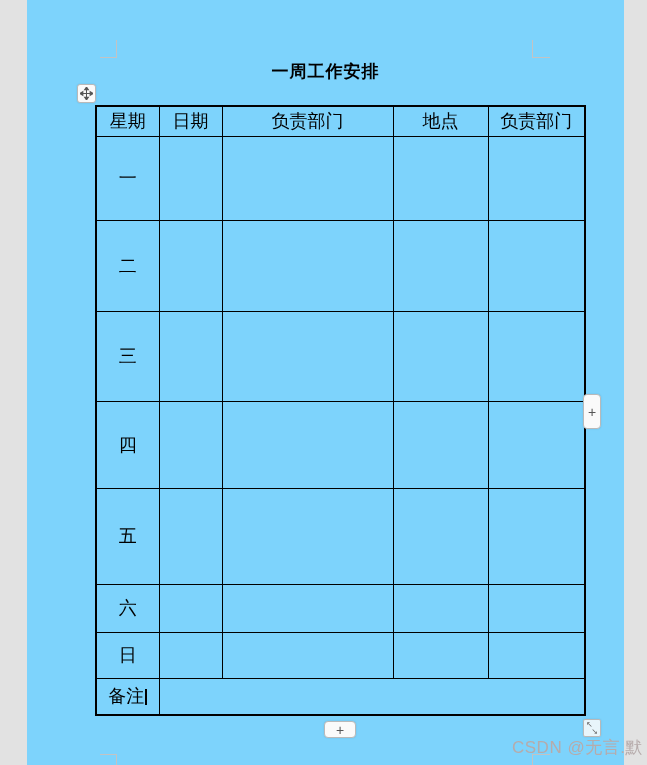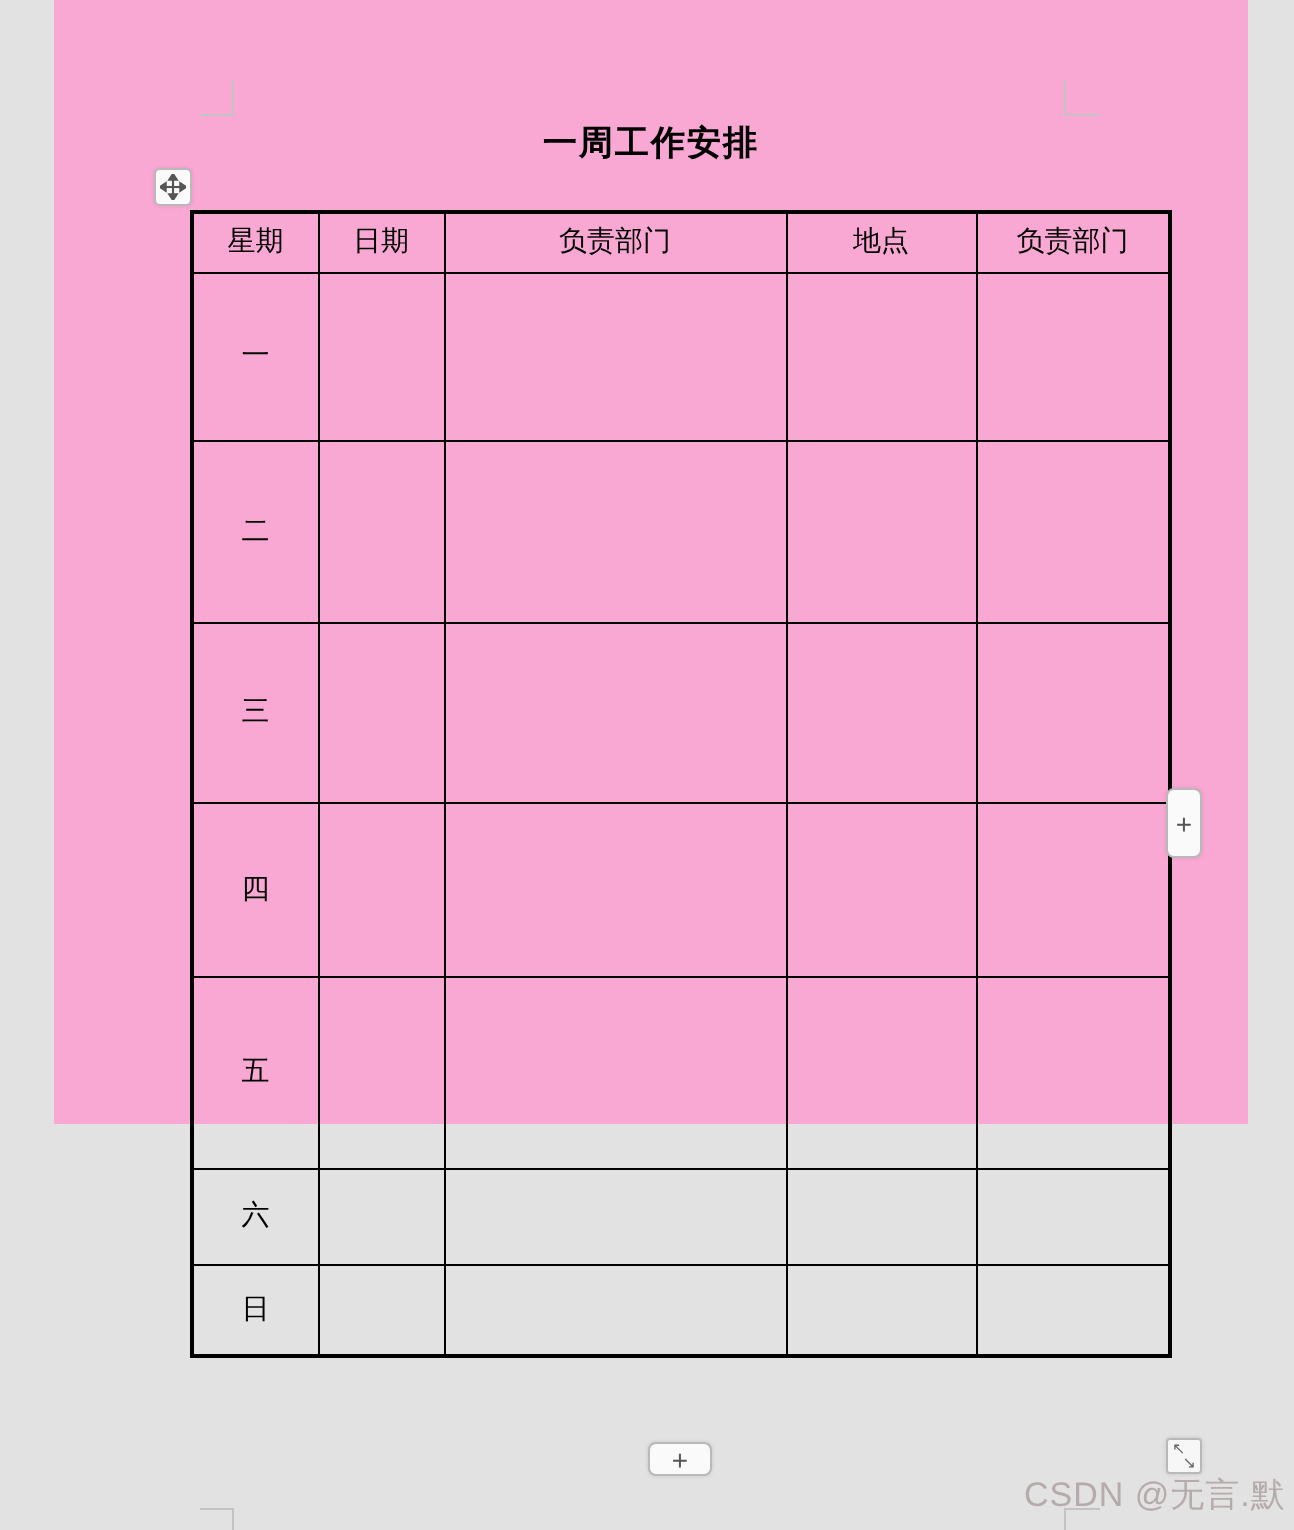--- a/index.html
+++ b/index.html
@@ -5,22 +5,22 @@
   * { margin:0; padding:0; box-sizing:border-box; }
   body {
     font-family: "Liberation Sans", "DejaVu Sans", sans-serif;
     width:647px; height:765px; overflow:hidden;
   }
   #canvas {
     position:relative; width:647px; height:765px;
     background:#e2e2e2; overflow:hidden;
   }
   #page {
-    position:absolute; left:27px; top:0; width:597px; height:562px;
-    background:#f9a8d4;
+    position:absolute; left:27px; top:0; width:597px; height:765px;
+    background:#7dd3fc;
   }
   
   .doc-title {
     position:absolute; left:0; top:60px; width:100%;
     text-align:center; font-size:17px; font-weight:bold; color:#000;
     letter-spacing:1px;
   }
   
   .crop { position:absolute; }
   .crop.tl { left:73px; top:40px;  width:17px; height:18px; border-right:1px solid #c3c3c3; border-bottom:1px solid #c3c3c3; }
@@ -28,21 +28,21 @@
   .crop.bl { left:73px; top:754px; width:17px; height:11px; border-right:1px solid #c3c3c3; border-top:1px solid #c3c3c3; }
   .crop.br { left:505px; top:754px; width:18px; height:11px; border-left:1px solid #c3c3c3;  border-top:1px solid #c3c3c3; }
   
   table.sched {
     position:absolute; left:68px; top:105px;
     border-collapse:collapse; table-layout:fixed; width:489px;
     border:2px solid #000;
   }
   table.sched th, table.sched td {
     border:1px solid #000; text-align:center; vertical-align:middle;
-    font-size:14px; font-weight:normal; color:#000; overflow:hidden;
+    font-size:18px; font-weight:normal; color:#000; overflow:hidden;
   }
   tr.rh { height:30px; }
   tr.r1 { height:84px; }
   tr.r2 { height:91px; }
   tr.r3 { height:90px; }
   tr.r4 { height:87px; }
   tr.r5 { height:96px; }
   tr.r6 { height:48px; }
   tr.r7 { height:46px; }
   tr.r8 { height:37px; }
@@ -144,20 +144,24 @@
         <td></td>
         <td></td>
       </tr>
       <tr class="r7">
         <td>日</td>
         <td></td>
         <td></td>
         <td></td>
         <td></td>
       </tr>
+      <tr class="r8">
+        <td><span>备注</span><span class="caret"></span></td>
+        <td colspan="4"></td>
+      </tr>
     </tbody>
       </table>
 
     <div id="move-handle" class="ctl-btn">
       <svg width="13" height="13" viewBox="0 0 16 16">
         <g stroke="#555" stroke-width="1.3" fill="#555">
           <line x1="8" y1="3" x2="8" y2="13"></line>
           <line x1="3" y1="8" x2="13" y2="8"></line>
           <polygon points="8,0 5.7,3.5 10.3,3.5"></polygon>
           <polygon points="8,16 5.7,12.5 10.3,12.5"></polygon>

